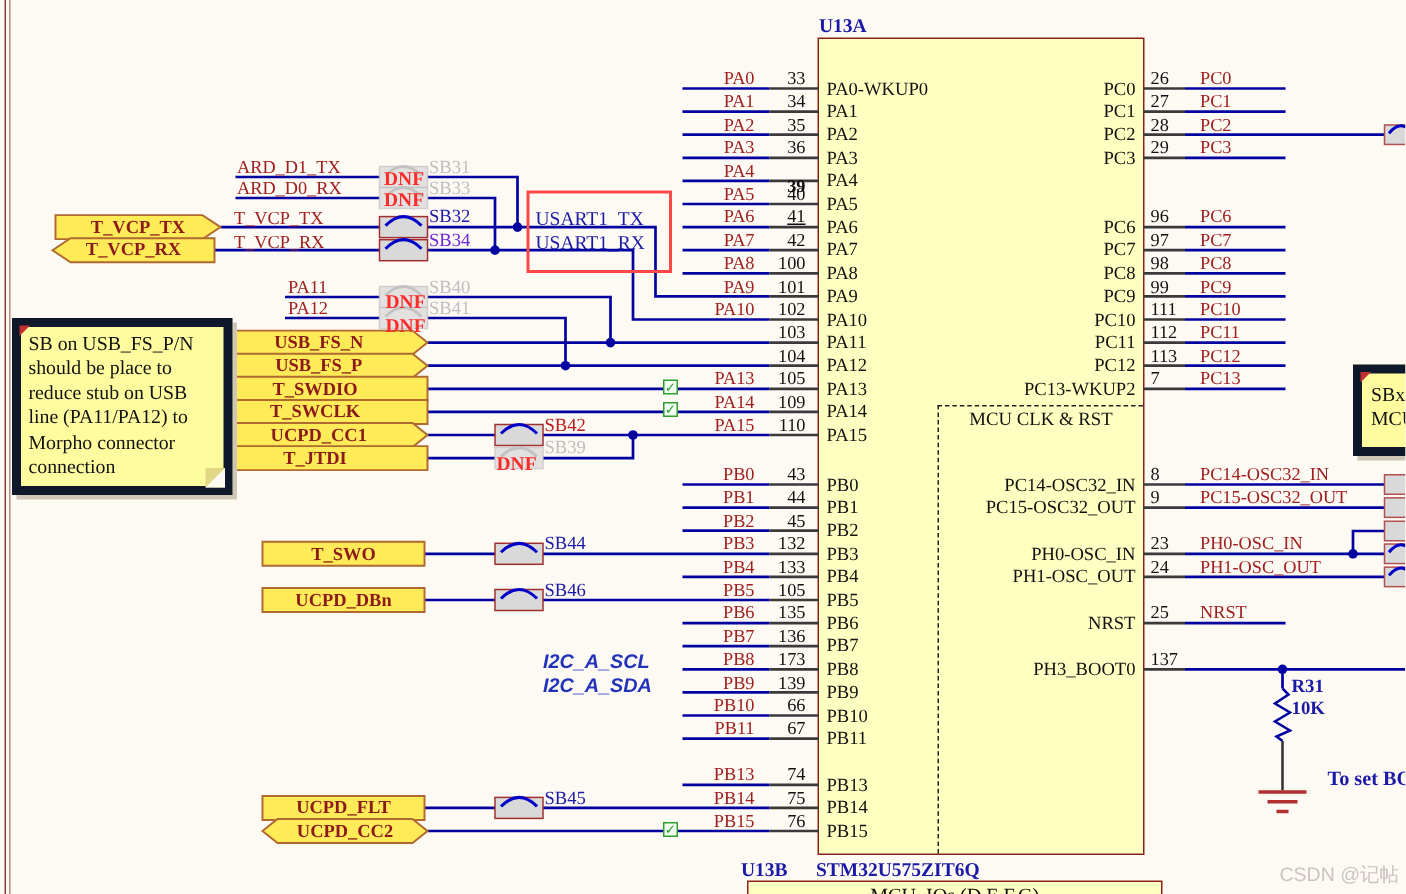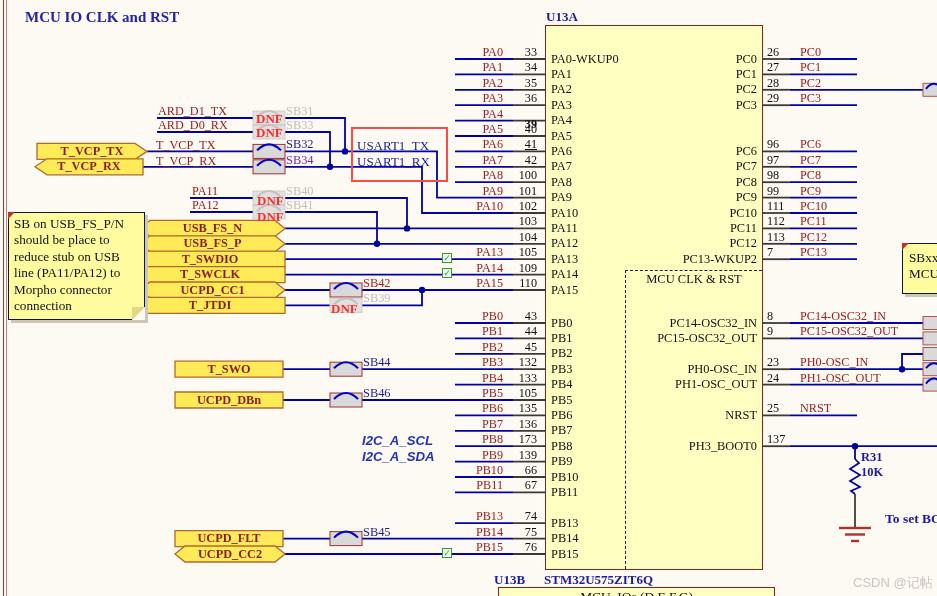--- a/index.html
+++ b/index.html
@@ -15,41 +15,40 @@
   .pinnum{font-size:12.2px;color:#111;}
   .netlabel{font-size:12.2px;color:#A02020;}
   .bluelabel{font-size:13px;color:#1A1AA6;}
   .sblabel{font-size:12.4px;}
   .dnf{font-size:13px;font-weight:bold;color:#FF2B2B;}
   .flaglabel{font-size:12.3px;font-weight:bold;color:#8B1A1A;text-align:center;}
   .i2c{font-size:13.2px;font-weight:bold;font-style:italic;color:#2233BB;font-family:"Liberation Sans","DejaVu Sans",sans-serif;}
   .dash-v{border-left:1.5px dashed #222;}
   .dash-h{border-top:1.5px dashed #222;}
   .redbox{border:2px solid #FF4848;}
-  .note{background:#FFFCA0;border:1px solid #0f172a;box-shadow:3px 3px 0 #CFC7B6;}
+  .note{background:#FFFCA0;border:6px solid #0f172a;box-shadow:3px 3px 0 #CFC7B6;}
   .note-tri{position:absolute;left:-1px;top:-1px;width:0;height:0;border-top:7px solid #C03030;border-right:7px solid transparent;}
   .note-fold{position:absolute;right:-1px;bottom:-1px;width:0;height:0;border-top:13px solid #E2D784;border-right:13px solid #FDF9F3;}
   .noteline{font-size:13.2px;color:#111;line-height:16.4px;white-space:nowrap;}
   .checkbox{width:10px;height:10px;background:#F2FFF2;border:1.5px solid #2F9E2F;box-sizing:border-box;
             font-size:9px;line-height:8px;color:#2F9E2F;text-align:center;}
   .checkbox::after{content:"\2713";}
   .rlabel{font-size:12.5px;font-weight:bold;color:#1A1AA6;}
   .boot{font-size:13.5px;font-weight:bold;color:#1A1AA6;}
   .watermark{font-size:13px;color:#CCC3C3;font-family:"Liberation Sans","DejaVu Sans",sans-serif;}
   .vline{background:#8B3A3A;}
 </style>
 </head>
 <body>
 
 <div id="scene">
 
   <div class="abs vline" style="left:3px;top:0;width:1px;height:596px;"></div>
   <div class="abs vline" style="left:6px;top:0;width:1px;height:596px;opacity:.6;"></div>
 
-  <div class="abs sheet-title" style="left:25px;top:9px;">MCU IO CLK and RST</div>
 
   <div class="abs chipbox" style="left:545px;top:25px;width:218px;height:545px;"></div>
   <div class="abs designator" style="left:546px;top:9px;">U13A</div>
 
   <div class="abs dash-v" style="left:625px;top:270px;width:0;height:299px;"></div>
   <div class="abs dash-h" style="left:625px;top:270px;width:137px;height:0;"></div>
   <div class="abs chiptitle" style="left:625px;top:272px;width:138px;font-size:12.5px;">MCU CLK &amp; RST</div>
 
   <svg id="gfx" width="937" height="596" style="position:absolute;left:0;top:0;">
       <line x1="513" y1="59" x2="546" y2="59" stroke="#3A3A3A" stroke-width="1.8"></line>

